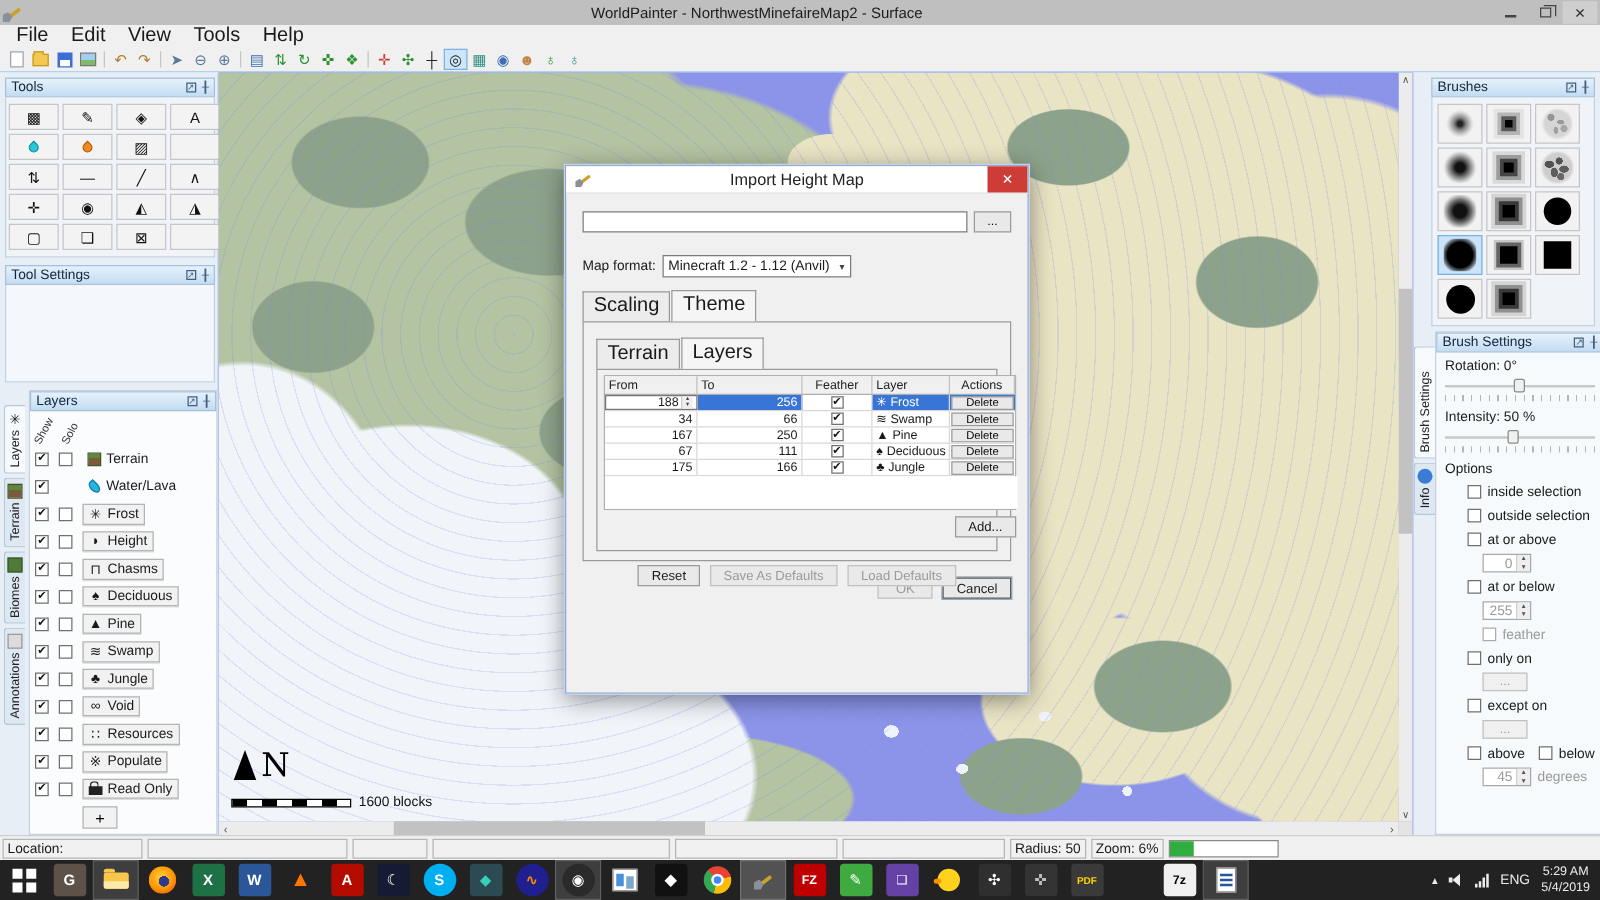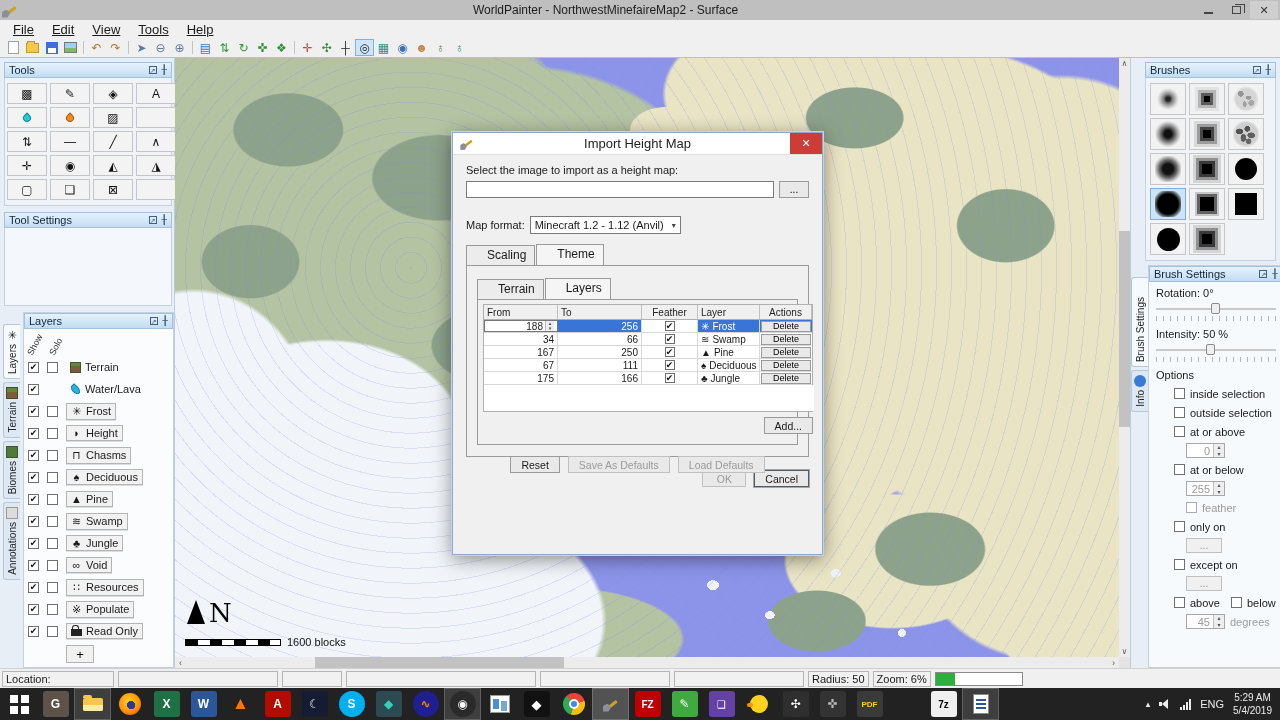--- a/index.html
+++ b/index.html
@@ -16,21 +16,21 @@
   .restore-glyph::before{content:"";position:absolute;left:2px;top:-3px;width:9px;height:8px;border:1px solid #444;border-bottom:none;border-left:none;}
   .min-glyph{width:9px;height:2px;background:#444;margin-top:6px;}
 
   
   .shovel{position:relative;width:15px;height:15px;display:inline-block;}
   .shovel::before{content:"";position:absolute;left:4px;top:6px;width:11px;height:3px;background:#c9a227;transform:rotate(-38deg);border-radius:1px;}
   .shovel::after{content:"";position:absolute;left:0;bottom:0;width:8px;height:8px;background:#8a8f98;clip-path:polygon(0 30%,55% 0,100% 45%,70% 100%,0 100%);}
 
   
   .menubar{height:18px;background:#f0f0f0;display:flex;align-items:center;padding-left:4px;}
-  .menu-item{padding:2px 9px;font-size:13px;text-decoration:underline;}
+  .menu-item{padding:2px 9px;font-size:16px;}
   .toolbar{height:20px;background:#f0f0f0;display:flex;align-items:center;padding-left:4px;border-bottom:1px solid #99c9ef;}
   .tbi{min-width:19px;height:17px;display:flex;align-items:center;justify-content:center;font-size:12px;line-height:1;}
   .tbi.sel{background:#cde6fa;border:1px solid #7fb2de;}
   .tbi.sep{min-width:1px;width:1px;height:13px;background:#c4c4c4;margin:0 3px;}
   .c-green{color:#2f9135;} .c-red{color:#d23b2f;} .c-brown{color:#b07a2a;} .c-blue{color:#3b6fb2;} .c-steel{color:#5a7a9a;} .c-dark{color:#222;} .c-teal{color:#2e8f7f;} .c-tan{color:#c08447;}
   .ti-page{width:11px;height:13px;background:#fdfdfd;border:1px solid #9aa4ae;}
   .ti-folder{width:13px;height:10px;background:#f3c84f;border:1px solid #c49a2a;position:relative;}
   .ti-folder::before{content:"";position:absolute;top:-3px;left:0;width:6px;height:2px;background:#f3c84f;border:1px solid #c49a2a;border-bottom:none;}
   .ti-floppy{width:12px;height:12px;background:#3a6fd8;position:relative;}
   .ti-floppy::before{content:"";position:absolute;left:2px;top:6px;width:8px;height:5px;background:#fff;}
@@ -190,21 +190,21 @@
   .dlg-close{position:absolute;right:0;top:0;width:32px;height:21px;background:#ce3c37;color:#fff;display:flex;align-items:center;justify-content:center;font-size:11px;}
   .dlg-body{padding:9px 13px 0 13px;font-size:11px;}
   .dlg-row{display:flex;align-items:center;gap:5px;}
   .file-input{flex:1;height:17px;border:1px solid #7a7a7a;background:#fff;font-size:11px;padding:0 3px;font-family:inherit;}
   .browse-btn{width:30px;height:17px;border:1px solid #9a9a9a;background:#e9e9e9;font-size:10px;line-height:1;}
   .chk-row{display:flex;align-items:center;gap:5px;margin-top:6px;}
   .cb.gray{border-color:#ababab;color:#8a8a8a;}
   .select{display:inline-flex;align-items:center;gap:8px;height:18px;border:1px solid #7a7a7a;background:#fff;padding:0 4px;font-size:11px;}
   .select .car{font-size:8px;color:#444;}
   .tabs{display:flex;margin-top:10px;}
-  .tab{border:1px solid #9a9a9a;border-bottom:none;background:#ececec;padding:2px 8px 2px 20px;font-size:12px;position:relative;top:1px;margin-right:1px;}
+  .tab{border:1px solid #9a9a9a;border-bottom:none;background:#ececec;padding:2px 8px 2px 8px;font-size:16px;position:relative;top:1px;margin-right:1px;}
   .tab.active{background:#f5f5f5;z-index:3;padding-bottom:4px;top:0;}
   .tab-panel{border:1px solid #9a9a9a;background:#f0f0f0;position:relative;z-index:2;}
   .outer-panel{height:192px;padding:12px 10px 0 10px;}
   .inner-panel{height:146px;padding:4px 5px 0 5px;}
   .ttable{width:330px;border:1px solid #b0b0b0;background:#fff;}
   .trow{display:flex;border-bottom:1px solid #d8d8d8;height:13px;align-items:stretch;}
   .trow.hdr{background:#f0f0f0;height:15px;border-bottom:1px solid #b0b0b0;}
   .tc{padding:0 3px;display:flex;align-items:center;border-right:1px solid #d8d8d8;font-size:10px;overflow:hidden;}
   .trow.hdr .tc{border-right:1px solid #c0c0c0;color:#222;}
   .c-from{width:74px;justify-content:flex-end;position:relative;}
@@ -891,21 +891,20 @@
     </div>
   </div>
 
   <div class="dialog">
     <div class="dlg-title">
       <span class="shovel" style="transform:scale(.85);"></span>
       <span class="txt">Import Height Map</span>
       <span class="dlg-close">✕</span>
     </div>
     <div class="dlg-body">
-      <div>Select the image to import as a height map:</div>
       <div class="dlg-row" style="margin-top:5px;">
         <input class="file-input" value="" style="">
         <button class="browse-btn">...</button>
       </div>
       <div class="dlg-row" style="margin-top:18px;">
         <span>Map format:</span>
         <span class="select">
           <span>Minecraft 1.2 - 1.12 (Anvil)</span>
           <span class="car">▾</span>
         </span>

